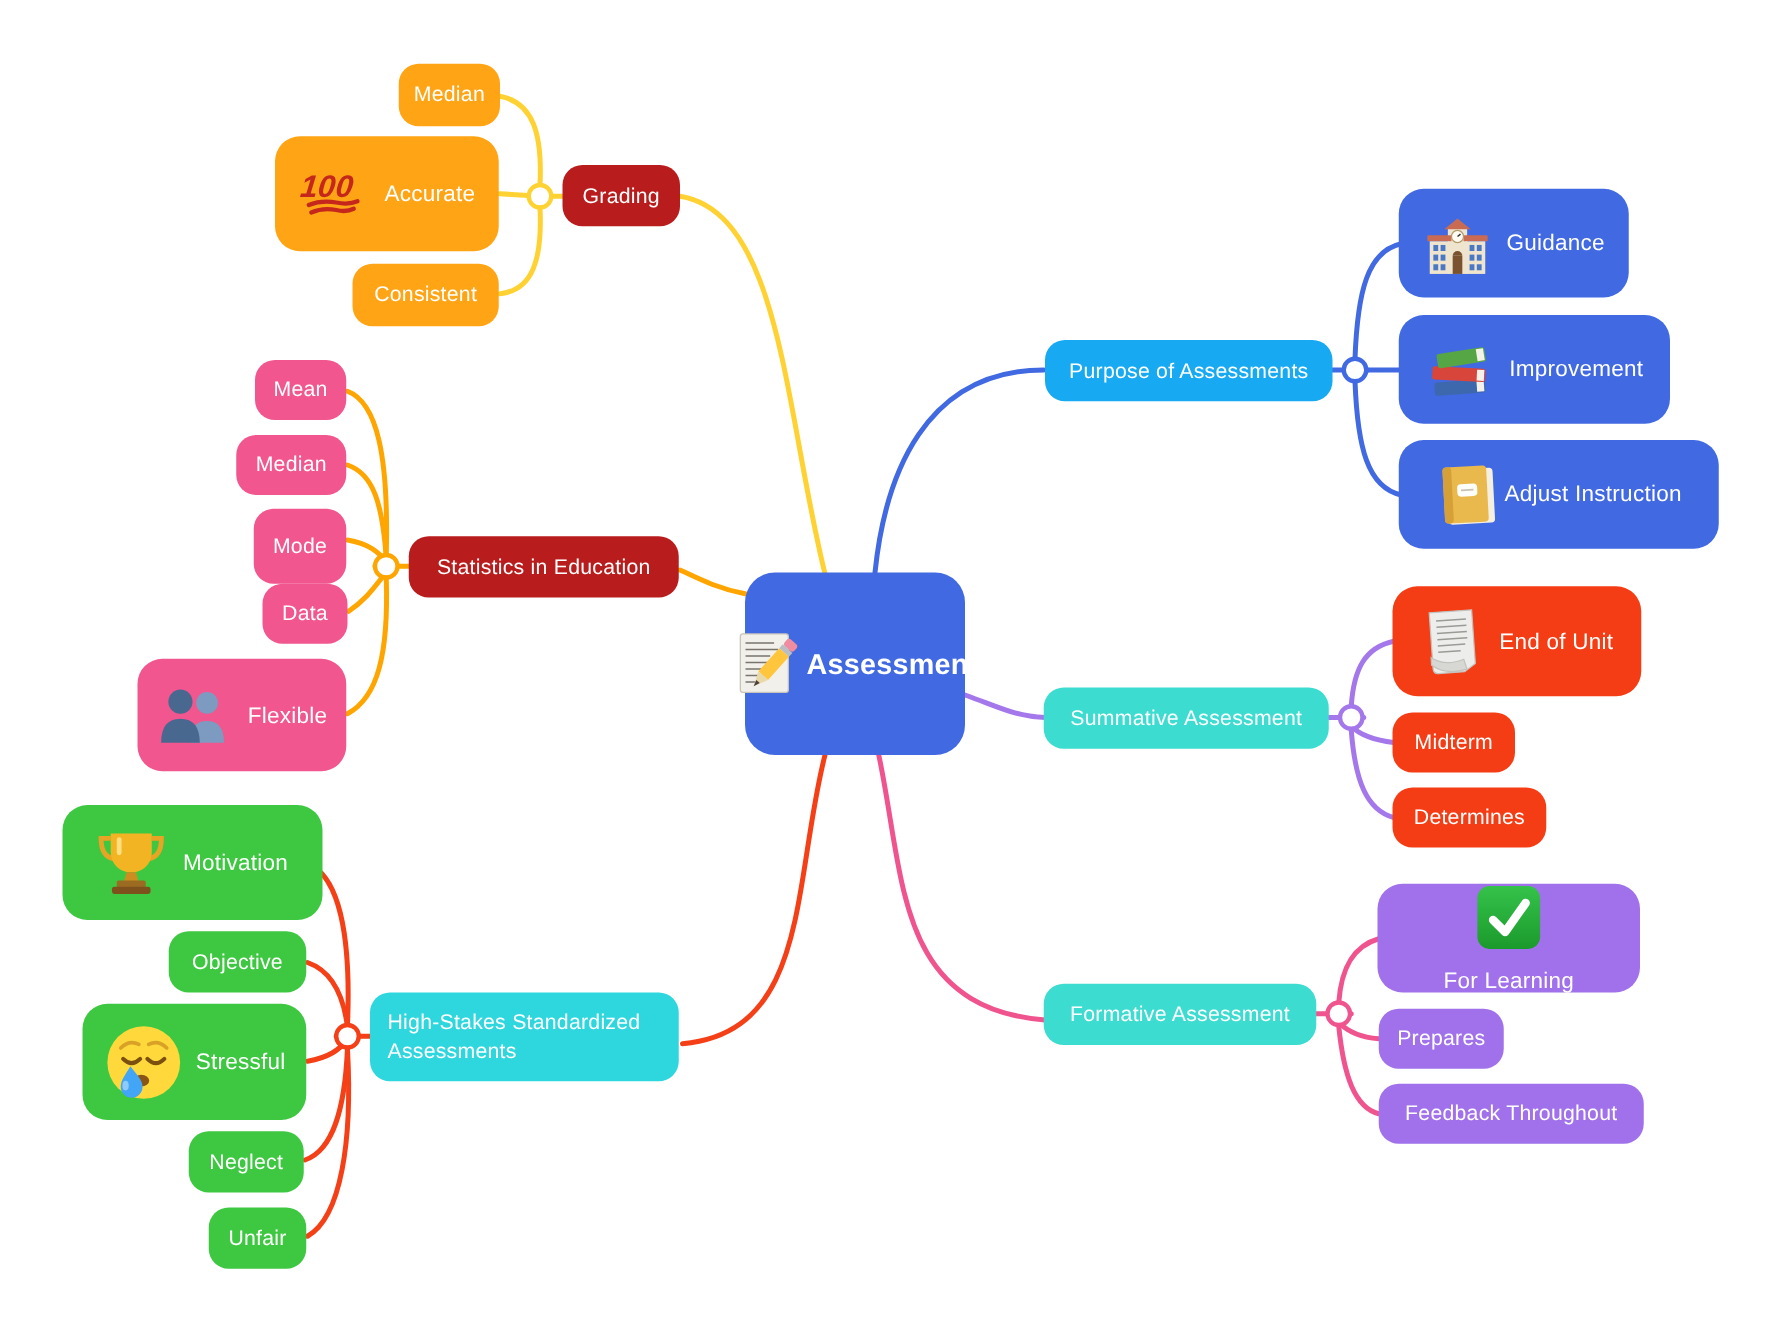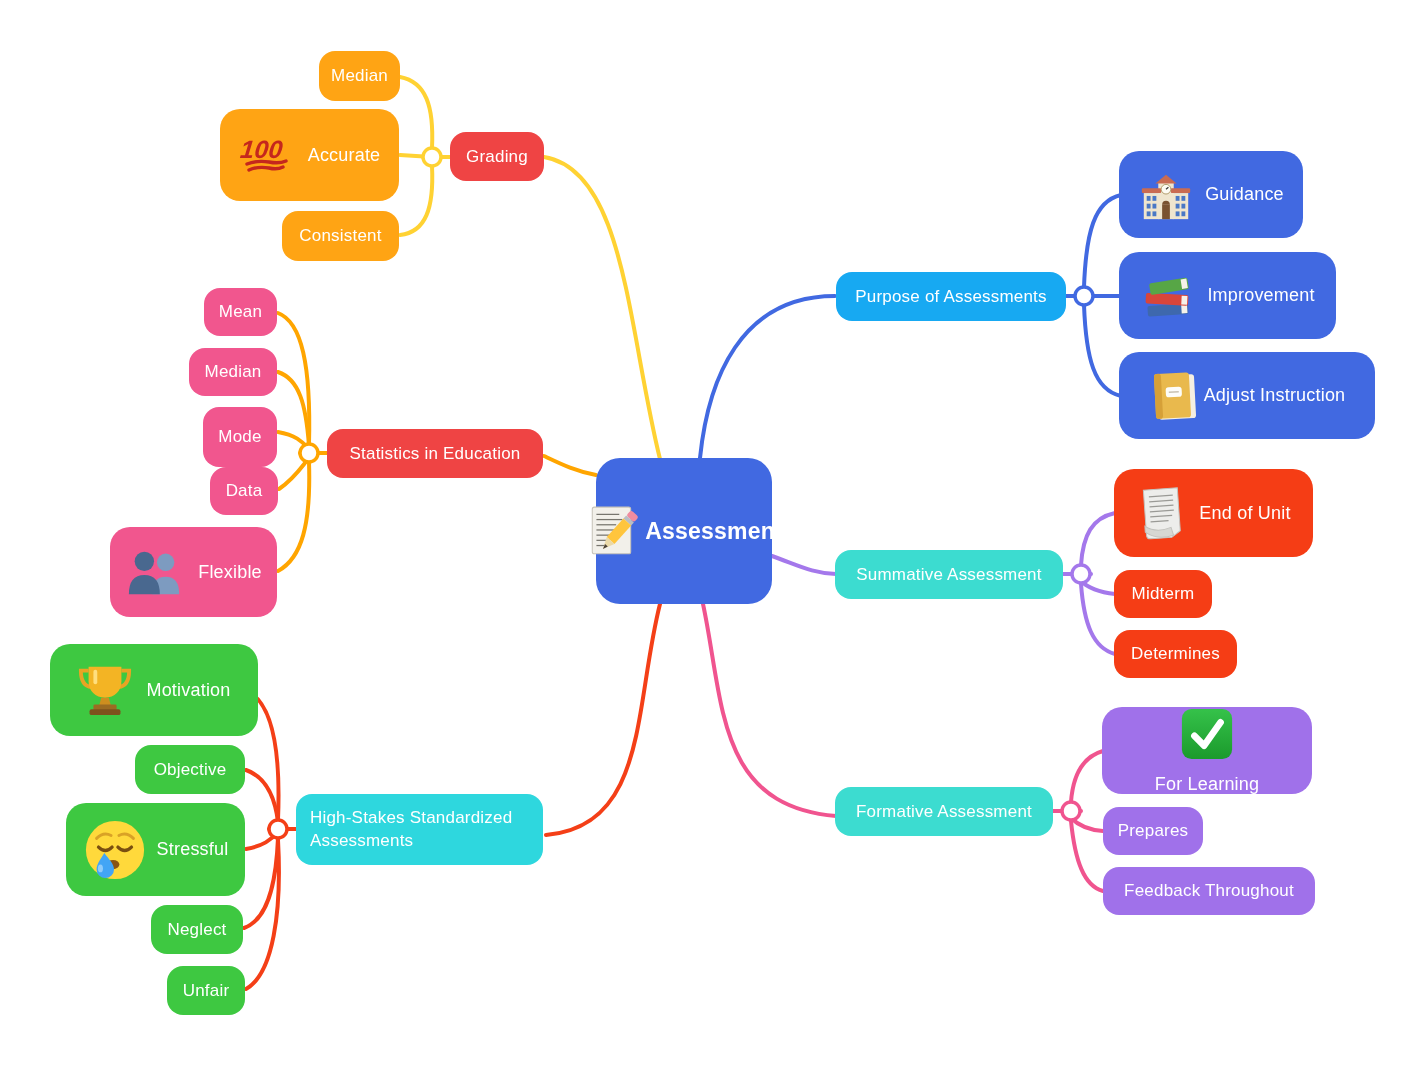--- a/index.html
+++ b/index.html
@@ -13,21 +13,21 @@
     gap:13px;color:#fff;border-radius:16px;font-size:17px;letter-spacing:.2px;
     box-sizing:border-box;padding:0 12px;white-space:nowrap;cursor:default;
   }
   .node .icon{display:flex;align-items:center;justify-content:center;flex:0 0 auto;}
   .node.big{font-size:18px;border-radius:20px;}
   .center-node{
     flex-direction:row;gap:6px;border-radius:24px;font-size:23px;font-weight:bold;
   }
   .wrap2{white-space:normal;justify-content:flex-end;text-align:left;line-height:1.35;padding:0 14px;}
   .royal{background:#4169E1;}
-  .teal{background:#ef4444;}
+  .teal{background:#b91c1c;}
   .cyan{background:#2ED7DE;}
   .turq{background:#3CDCD0;}
   .lblue{background:#17A9F2;}
   .orange{background:#FFA414;}
   .pink{background:#F1568E;}
   .green{background:#3EC841;}
   .red{background:#F53D15;}
   .purple{background:#A071EA;}
 </style>
 </head>

